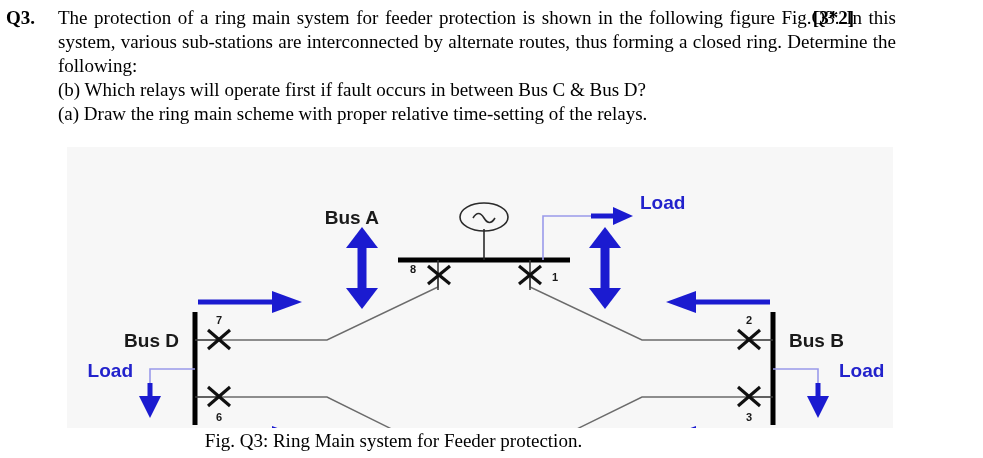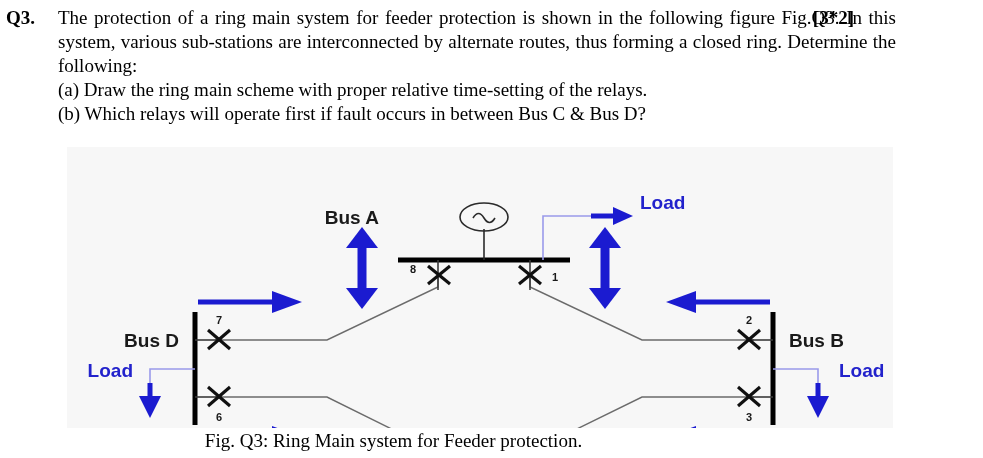--- a/index.html
+++ b/index.html
@@ -144,22 +144,22 @@
   }
 </style>
 </head>
 <body>
 
 <div id="question-block">
   <div class="q-row">
     <div id="question-number">Q3.</div>
     <div id="question-body">
       <p id="question-intro">The protection of a ring main system for feeder protection is shown in the following figure Fig.Q3. In this system, various sub-stations are interconnected by alternate routes, thus forming a closed ring. Determine the following:</p>
+      <p class="q-sub">(b) Which relays will operate first if fault occurs in between Bus C &amp; Bus D?</p>
       <p class="q-sub">(a) Draw the ring main scheme with proper relative time-setting of the relays.</p>
-      <p class="q-sub">(b) Which relays will operate first if fault occurs in between Bus C &amp; Bus D?</p>
     </div>
   </div>
   <div id="question-marks">[3*2]</div>
 </div>
 
 <div id="figure-area">
   <svg id="figure-svg" viewBox="0 0 826 281" xmlns="http://www.w3.org/2000/svg">
 
     <path class="tie-line" d="M 371 126 L 371 140 L 260 193 L 148 193"></path>
 

